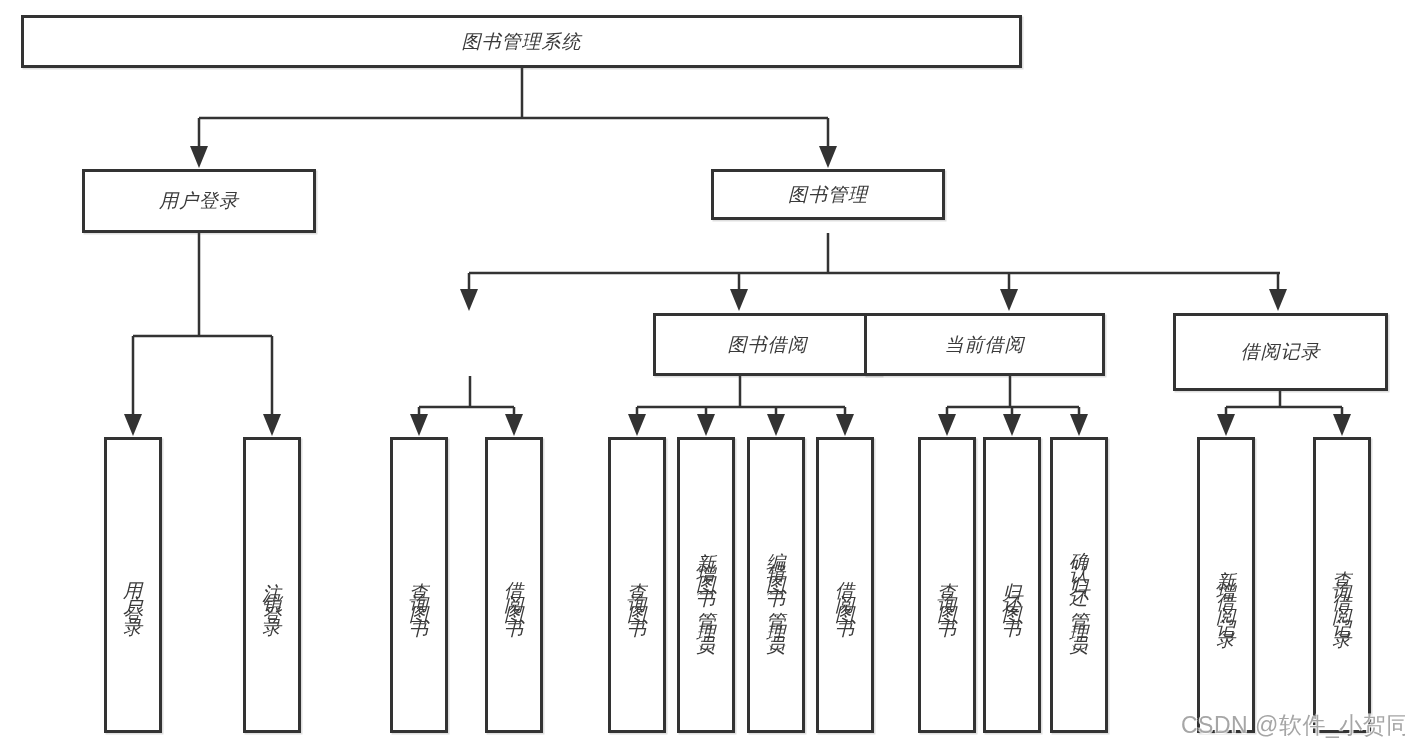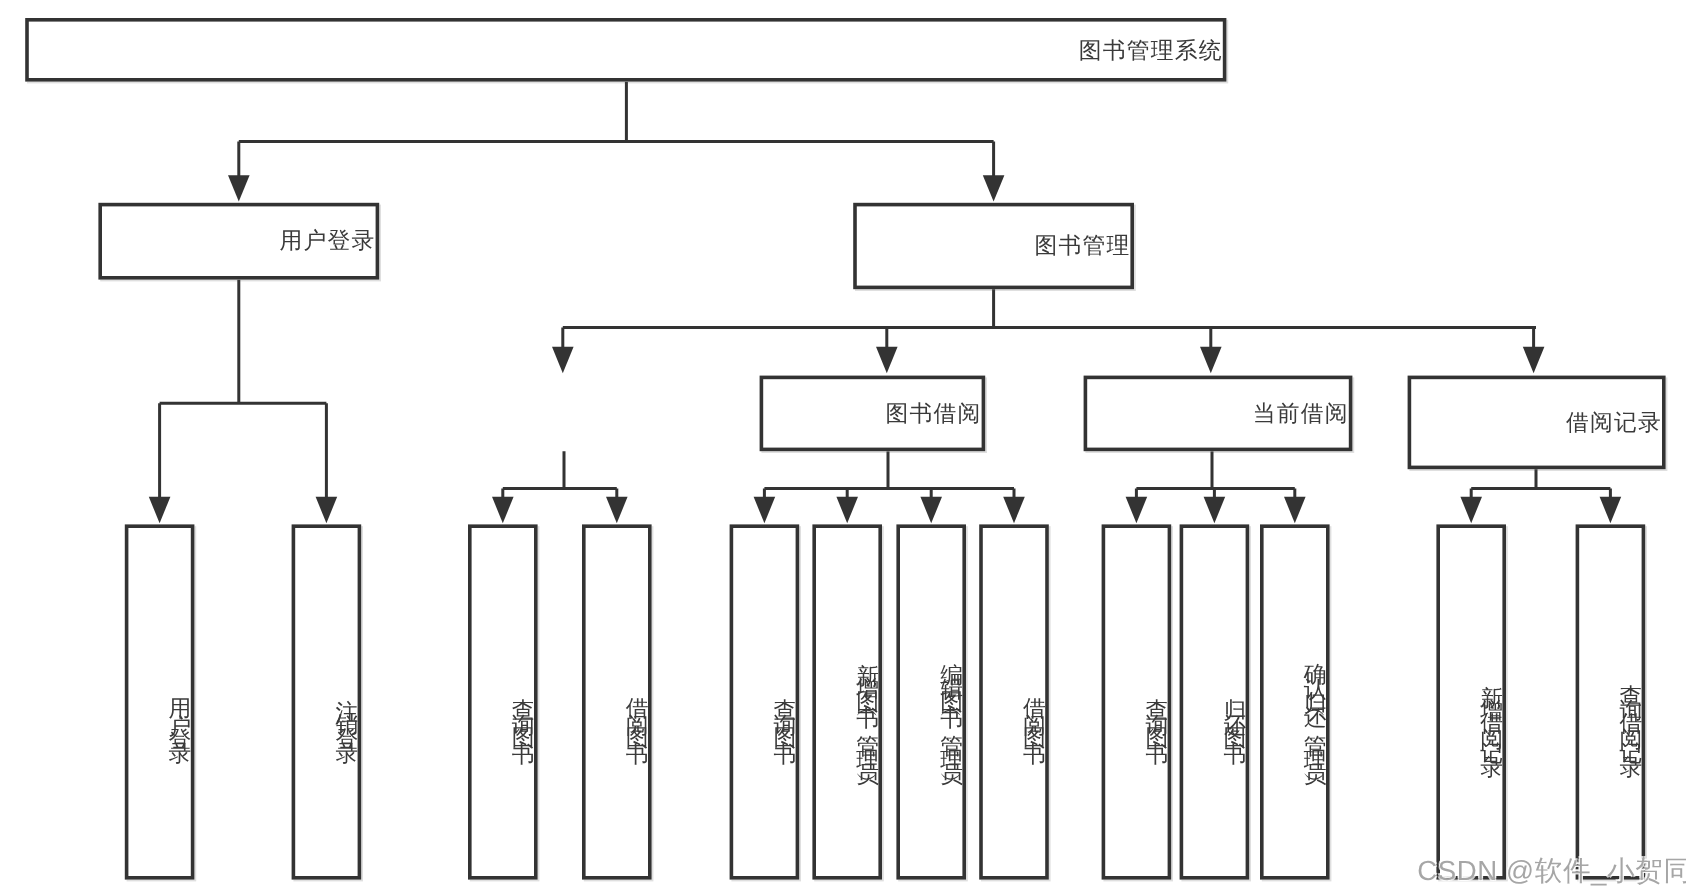--- a/index.html
+++ b/index.html
@@ -11,23 +11,24 @@
   }
   *{margin:0;padding:0;box-sizing:border-box;}
   html,body{width:1405px;height:747px;background:var(--bg);overflow:hidden;}
   body{font-family:"Liberation Sans","DejaVu Sans",sans-serif;position:relative;}
   .canvas{position:absolute;left:0;top:0;width:1405px;height:747px;}
   svg.connectors{position:absolute;left:0;top:0;width:1405px;height:747px;z-index:1;}
   .node{
     position:absolute;
     background:var(--boxfill);
     border:3px solid var(--line);
-    display:flex;align-items:center;justify-content:flex-end;
+    display:flex;align-items:center;justify-content:center;
     z-index:2;
     box-shadow:1.5px 1.5px 0 rgba(80,80,80,0.18);
+    font-style:italic;
   }
   .node .hlabel{
     font-size:19px;color:var(--text);letter-spacing:1px;white-space:nowrap;
   }
   .leaf .vtext{
     writing-mode:vertical-rl;
     text-orientation:mixed;
     font-size:19px;
     color:var(--text);
     letter-spacing:12px;
@@ -90,28 +91,28 @@
     <polygon points="1333,414 1351,414 1342,436" fill="#333333"></polygon>
   </svg>
 
   <div class="node root" style="left:21px;top:15px;width:1001px;height:53px">
     <span class="hlabel">图书管理系统</span>
   </div>
 
   <div class="node" style="left:82px;top:169px;width:234px;height:64px">
     <span class="hlabel">用户登录</span>
   </div>
-  <div class="node" style="left:711px;top:169px;width:234px;height:72px">
+  <div class="node" style="left:711px;top:169px;width:234px;height:51px">
     <span class="hlabel">图书管理</span>
   </div>
 
-  <div class="node" style="left:633px;top:313px;width:188px;height:63px">
+  <div class="node" style="left:653px;top:313px;width:229px;height:63px">
     <span class="hlabel">图书借阅</span>
   </div>
-  <div class="node" style="left:903px;top:313px;width:224px;height:63px">
+  <div class="node" style="left:864px;top:313px;width:241px;height:63px">
     <span class="hlabel">当前借阅</span>
   </div>
   <div class="node" style="left:1173px;top:313px;width:215px;height:78px">
     <span class="hlabel">借阅记录</span>
   </div>
 
   <div class="node leaf" style="left:104px;top:437px;width:58px;height:296px">
     <span class="vtext">用户登录</span>
   </div>
   <div class="node leaf" style="left:243px;top:437px;width:58px;height:296px">

